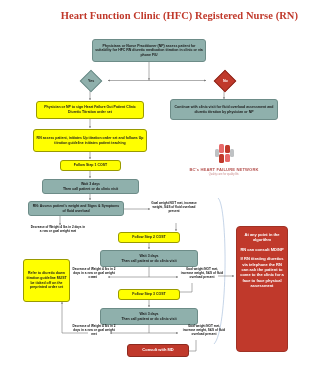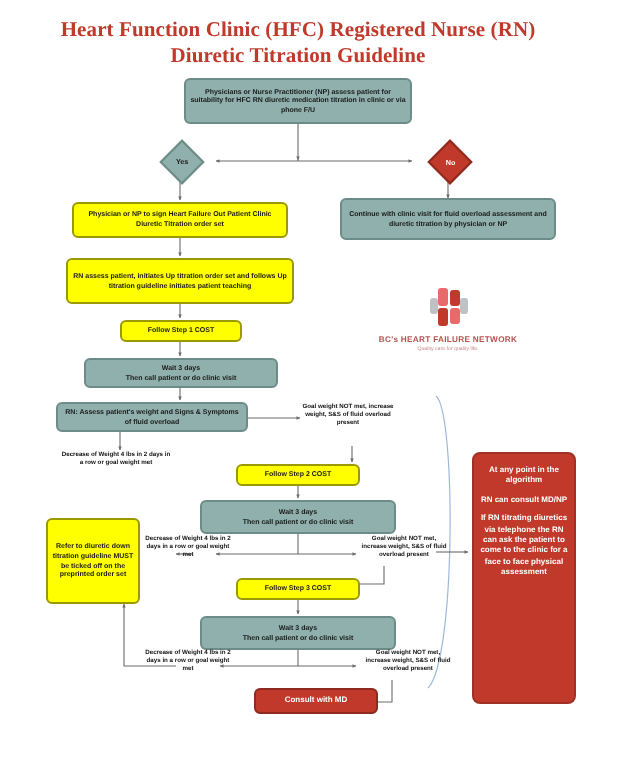--- a/index.html
+++ b/index.html
@@ -4,21 +4,21 @@
 <style>
   html,body{margin:0;padding:0;background:#ffffff;}
   body{
     width:298px;height:386px;position:relative;overflow:hidden;
     font-family:"Liberation Sans", sans-serif;
     -webkit-font-smoothing:antialiased;
   }
   #canvas{position:absolute;left:0;top:0;width:298px;height:386px;}
 
   .title{
-    position:absolute;left:0;top:10px;width:298px;text-align:center;
+    position:absolute;left:0;top:10px;width:298px;text-align:right;
     font-family:"Liberation Serif", serif;
     font-size:10.5px;line-height:12.5px;font-weight:bold;color:#c0392b;
     letter-spacing:.05px;
   }
 
   .node{
     position:absolute;box-sizing:border-box;
     display:flex;align-items:center;justify-content:center;text-align:center;
     font-size:3.5px;line-height:4.6px;font-weight:bold;color:#1a1a1a;
     padding:1px 2px;
@@ -63,21 +63,20 @@
 
   svg.lines{position:absolute;left:0;top:0;width:298px;height:386px;pointer-events:none;}
 </style>
 </head>
 <body>
 
 <div id="canvas">
 
   <div class="title">
     <div>Heart Function Clinic (HFC) Registered Nurse (RN)</div>
-    <div>Diuretic Titration Guideline</div>
   </div>
 
   <svg class="lines" viewBox="0 0 298 386">
     <defs>
       <marker id="ah" markerWidth="4" markerHeight="4" refX="3.2" refY="2" orient="auto">
         <path d="M0,0.4 L3.4,2 L0,3.6 z" fill="#6b6b6b"></path>
       </marker>
     </defs>
     <g stroke="#6b6b6b" stroke-width="0.55" fill="none">
 

